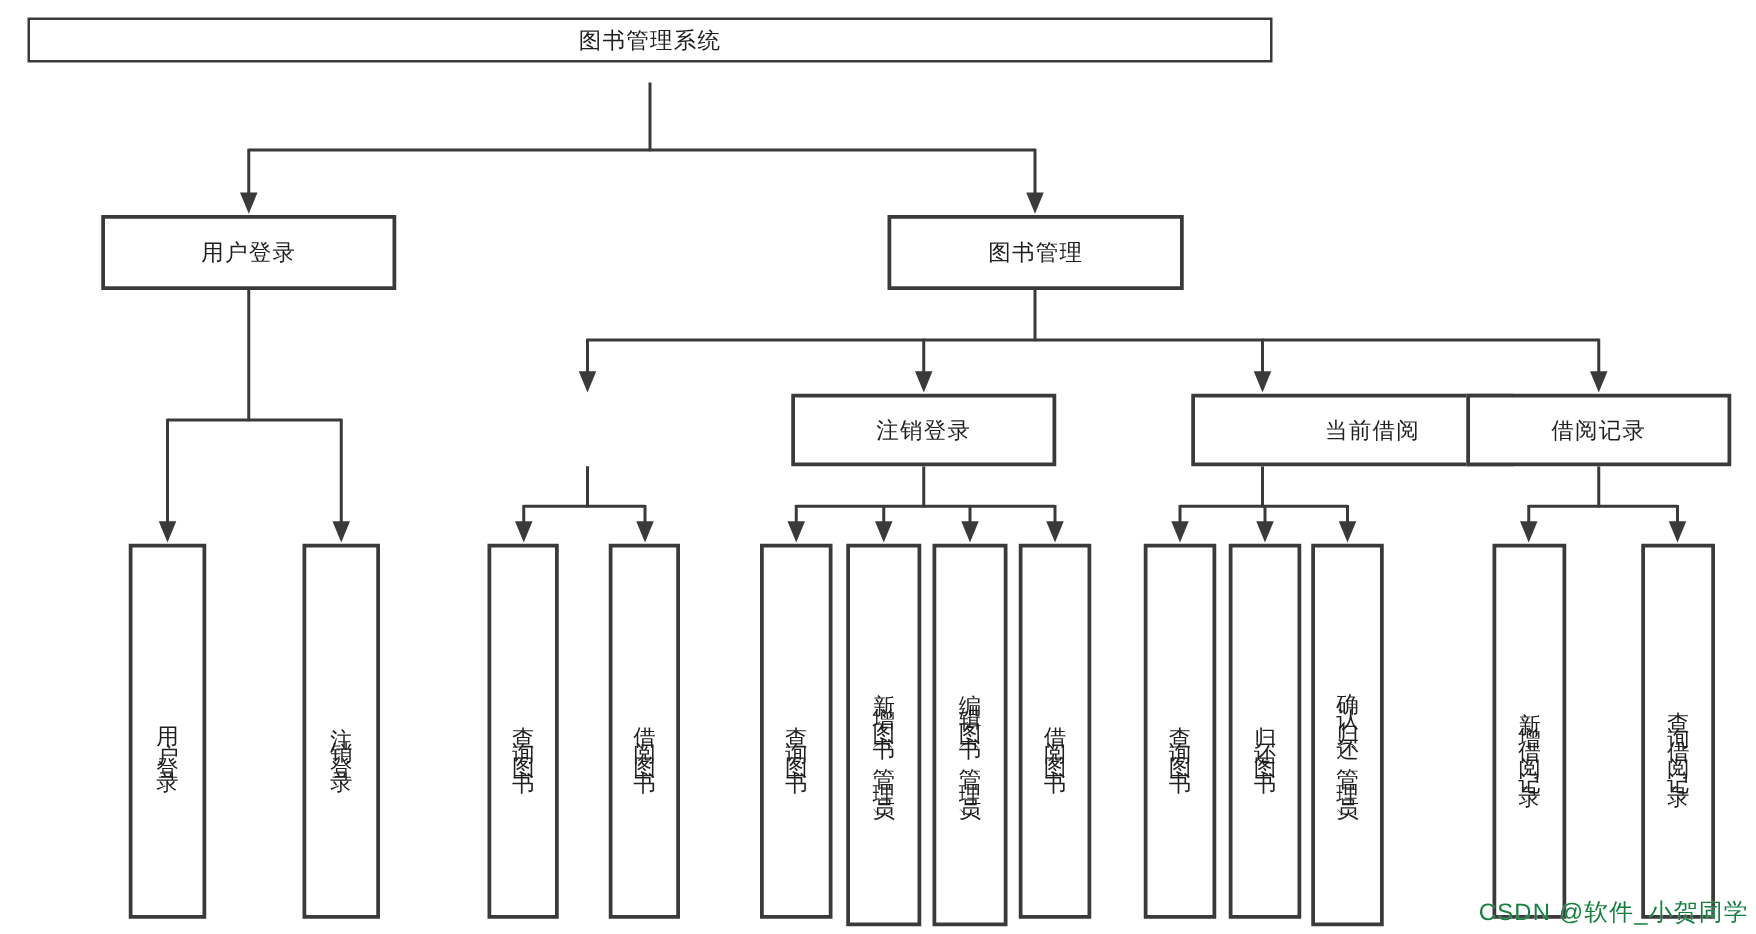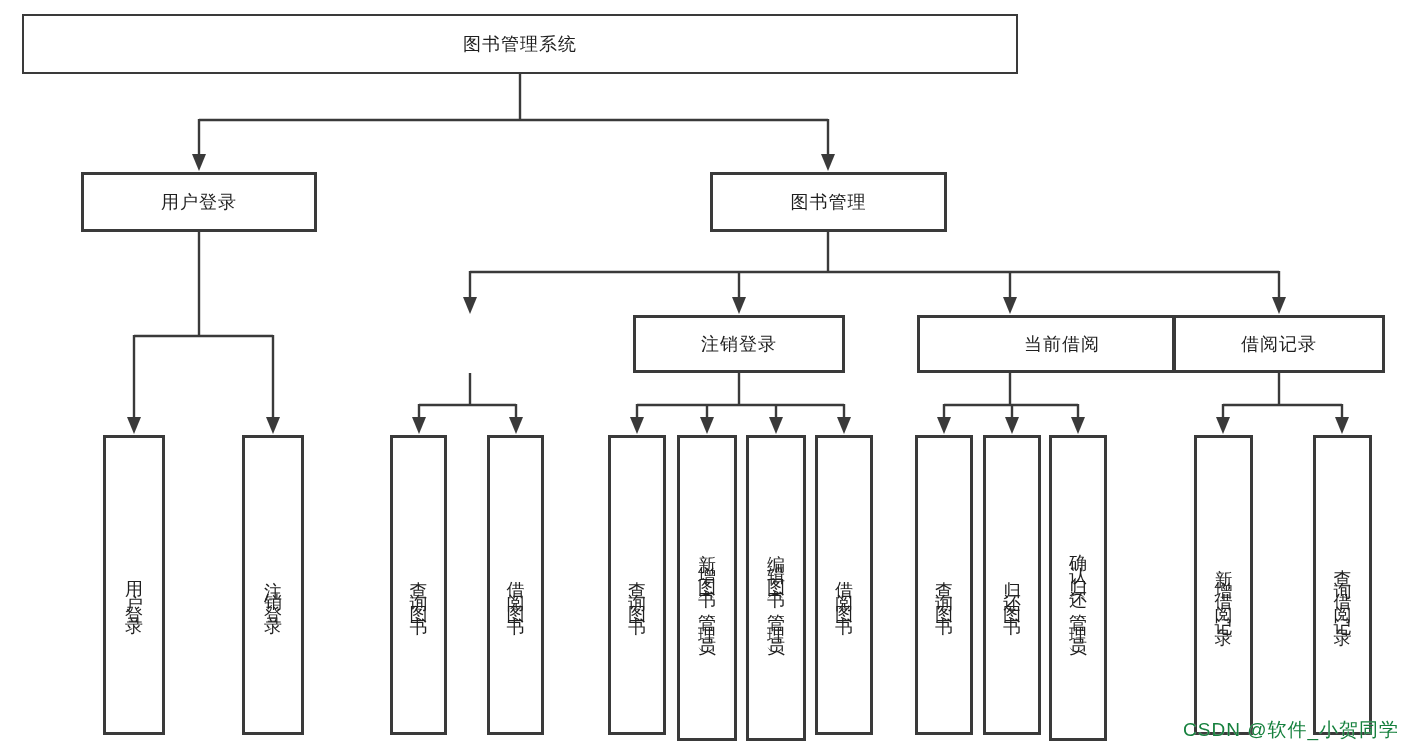--- a/index.html
+++ b/index.html
@@ -119,35 +119,35 @@
       <polygon points="1071,417 1085,417 1078,434"></polygon>
 
     <line x1="1279" y1="373" x2="1279" y2="406"></line>
     <line x1="1223" y1="405" x2="1342" y2="405"></line>
     <line x1="1223" y1="404" x2="1223" y2="419"></line>
       <polygon points="1216,417 1230,417 1223,434"></polygon>
     <line x1="1342" y1="404" x2="1342" y2="419"></line>
       <polygon points="1335,417 1349,417 1342,434"></polygon>
   </svg>
 
-  <div class="box root" style="left:22px; top:14px; width:996px; height:60px;">
+  <div class="box root" style="left:22px; top:14px; width:996px; height:36px;">
     <span class="hlabel">图书管理系统</span>
   </div>
 
   <div class="box" style="left:81px; top:172px; width:236px; height:60px;">
     <span class="hlabel">用户登录</span>
   </div>
   <div class="box" style="left:710px; top:172px; width:237px; height:60px;">
     <span class="hlabel">图书管理</span>
   </div>
 
   <div class="box" style="left:633px; top:315px; width:212px; height:58px;">
     <span class="hlabel">注销登录</span>
   </div>
-  <div class="box" style="left:917px; top:315px; width:258px; height:58px;padding-left:32px;">
+  <div class="box" style="left:953px; top:315px; width:258px; height:58px;padding-left:32px;">
     <span class="hlabel">当前借阅</span>
   </div>
   <div class="box" style="left:1173px; top:315px; width:212px; height:58px;">
     <span class="hlabel">借阅记录</span>
   </div>
 
   <div class="box leaf" style="left:103px; top:435px; width:62px; height:300px;">
     <span class="vlabel">用户登录</span>
   </div>
   <div class="box leaf" style="left:242px; top:435px; width:62px; height:300px;">

